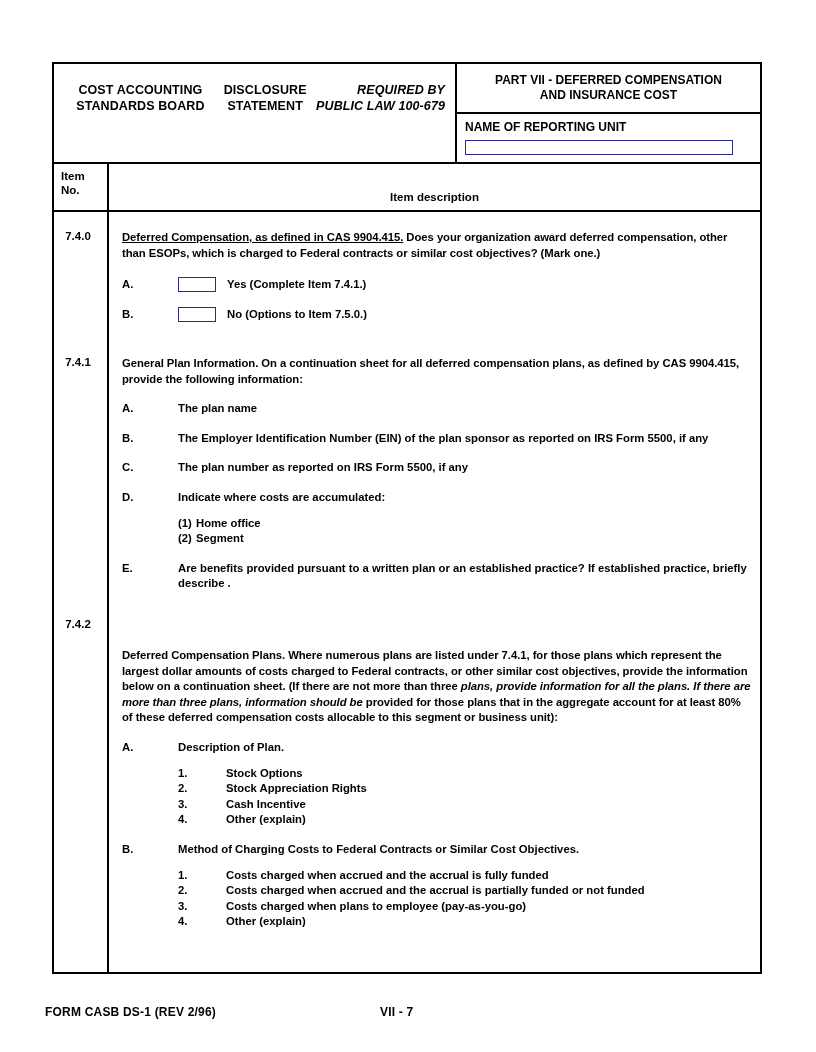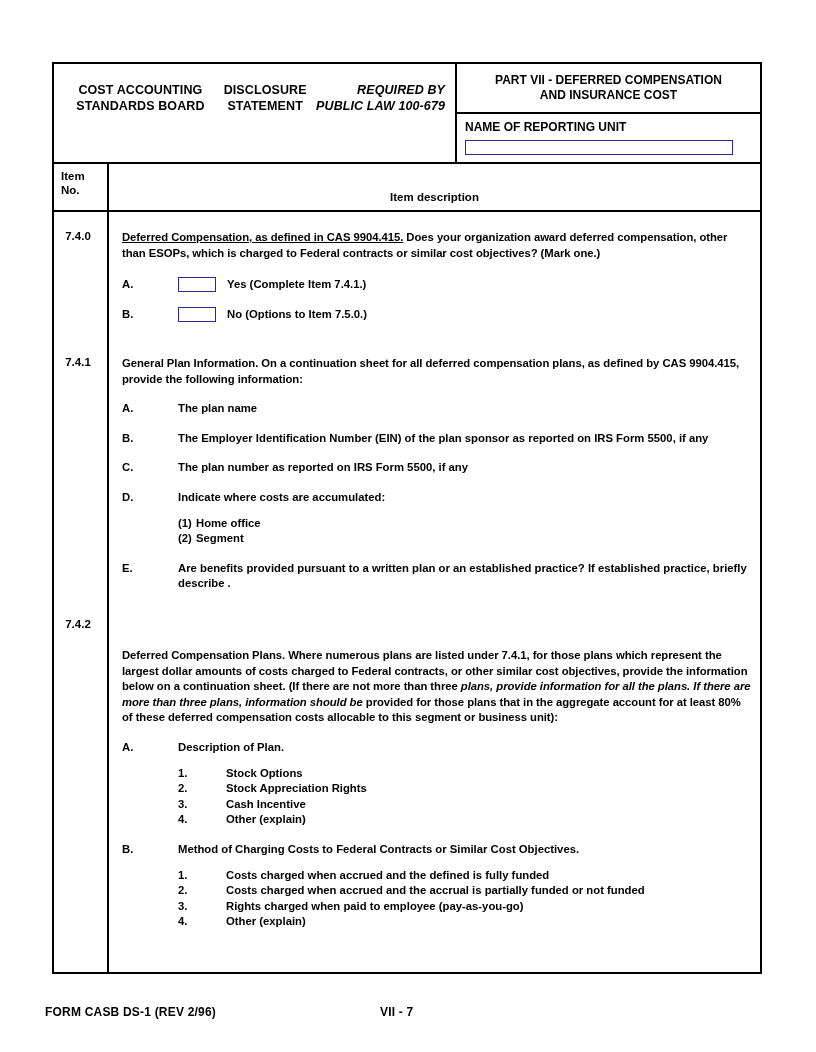--- a/index.html
+++ b/index.html
@@ -400,29 +400,29 @@
 
           <div class="sub">
             <div class="sub-letter">B.</div>
             <div class="sub-text">Method of Charging Costs to Federal Contracts or Similar Cost Objectives.</div>
           </div>
 
           <div class="gap10"></div>
 
           <div class="nsub nsub-indent2">
             <div class="nsub-num wide">1.</div>
-            <div class="nsub-text">Costs charged when accrued and the defined is fully funded</div>
+            <div class="nsub-text">Costs charged when accrued and the accrual is fully funded</div>
           </div>
           <div class="nsub nsub-indent2">
             <div class="nsub-num wide">2.</div>
             <div class="nsub-text">Costs charged when accrued and the accrual is partially funded or not funded</div>
           </div>
           <div class="nsub nsub-indent2">
             <div class="nsub-num wide">3.</div>
-            <div class="nsub-text">Rights charged when paid to employee (pay-as-you-go)</div>
+            <div class="nsub-text">Costs charged when plans to employee (pay-as-you-go)</div>
           </div>
           <div class="nsub nsub-indent2">
             <div class="nsub-num wide">4.</div>
             <div class="nsub-text">Other (explain)</div>
           </div>
         </div>
 
       </div>
     </div>
   </div>

